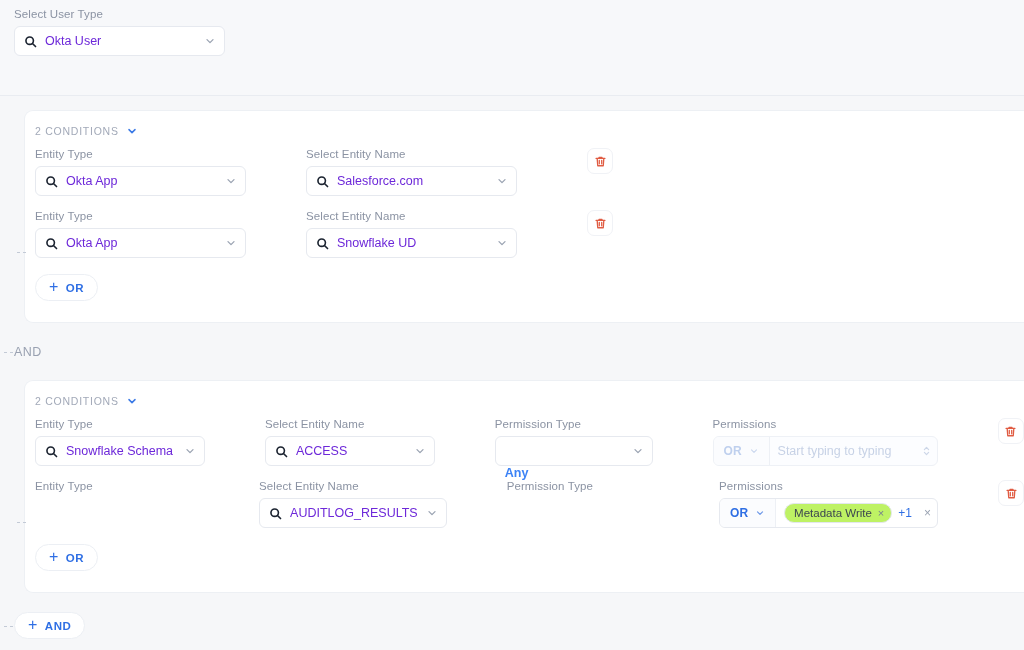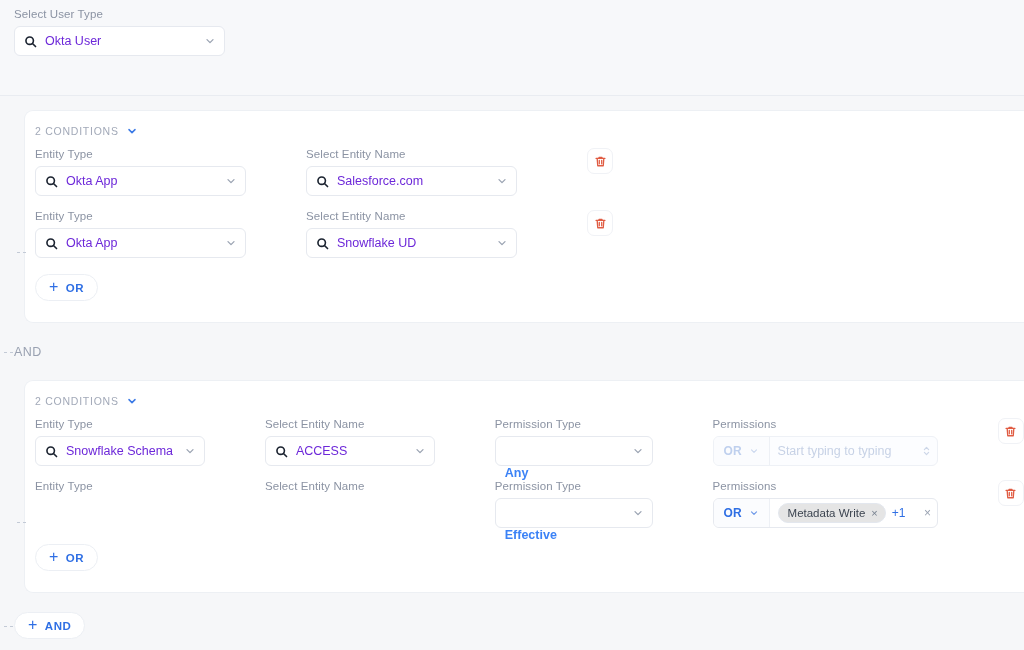--- a/index.html
+++ b/index.html
@@ -183,21 +183,21 @@
     display: inline-flex;
     align-items: center;
     gap: 6px;
     height: 20px;
     padding: 0 7px 0 9px;
     border: 1px solid #e3e7ee;
     border-radius: 11px;
     font-size: 11.5px;
     color: #3c4450;
     white-space: nowrap;
-    background: #e5e5e5;
+    background: #bef264;
   }
   .chip .x { color: #76808f; font-size: 11px; line-height: 1; cursor: pointer; }
   .plus-n {
     font-size: 12px;
     color: #2f6fe4;
     white-space: nowrap;
   }
   .field-x {
     color: #9aa3b2;
     font-size: 12px;
@@ -498,32 +498,38 @@
     </div>
 
     
     <div class="row">
       <div class="col col-entity-type">
         <label class="field-label">Entity Type</label>
       </div>
       <div class="gap-a"></div>
       <div class="col col-entity-name">
         <label class="field-label">Select Entity Name</label>
+        <div class="select">
+          <span class="mag">
+              <svg viewBox="0 0 16 16" fill="none" stroke="currentColor" stroke-width="2">
+                <circle cx="7" cy="7" r="4.6"></circle>
+                <line x1="10.4" y1="10.4" x2="14.2" y2="14.2" stroke-linecap="round"></line>
+              </svg>
+            </span>
+          <span class="val">AUDITLOG_RESULTS</span>
+          <span class="chev">
+              <svg viewBox="0 0 16 16" fill="none" stroke="currentColor" stroke-width="1.7">
+                <polyline points="4,6.2 8,10.2 12,6.2" stroke-linecap="round" stroke-linejoin="round"></polyline>
+              </svg>
+            </span>
+        </div>
       </div>
       <div class="gap-b"></div>
       <div class="col col-perm-type">
         <label class="field-label">Permission Type</label>
-        <div class="select blue">
-          <span class="val">Effective</span>
-          <span class="chev">
-              <svg viewBox="0 0 16 16" fill="none" stroke="currentColor" stroke-width="1.7">
-                <polyline points="4,6.2 8,10.2 12,6.2" stroke-linecap="round" stroke-linejoin="round"></polyline>
-              </svg>
-            </span>
-        </div>
       </div>
       <div class="gap-b"></div>
       <div class="col col-permissions">
         <label class="field-label">Permissions</label>
         <div class="perm-field">
           <div class="perm-op">
             <span>OR</span>
             <span class="chev">
                 <svg viewBox="0 0 16 16" fill="none" stroke="currentColor" stroke-width="2">
                   <polyline points="4,6.2 8,10.2 12,6.2" stroke-linecap="round" stroke-linejoin="round"></polyline>

